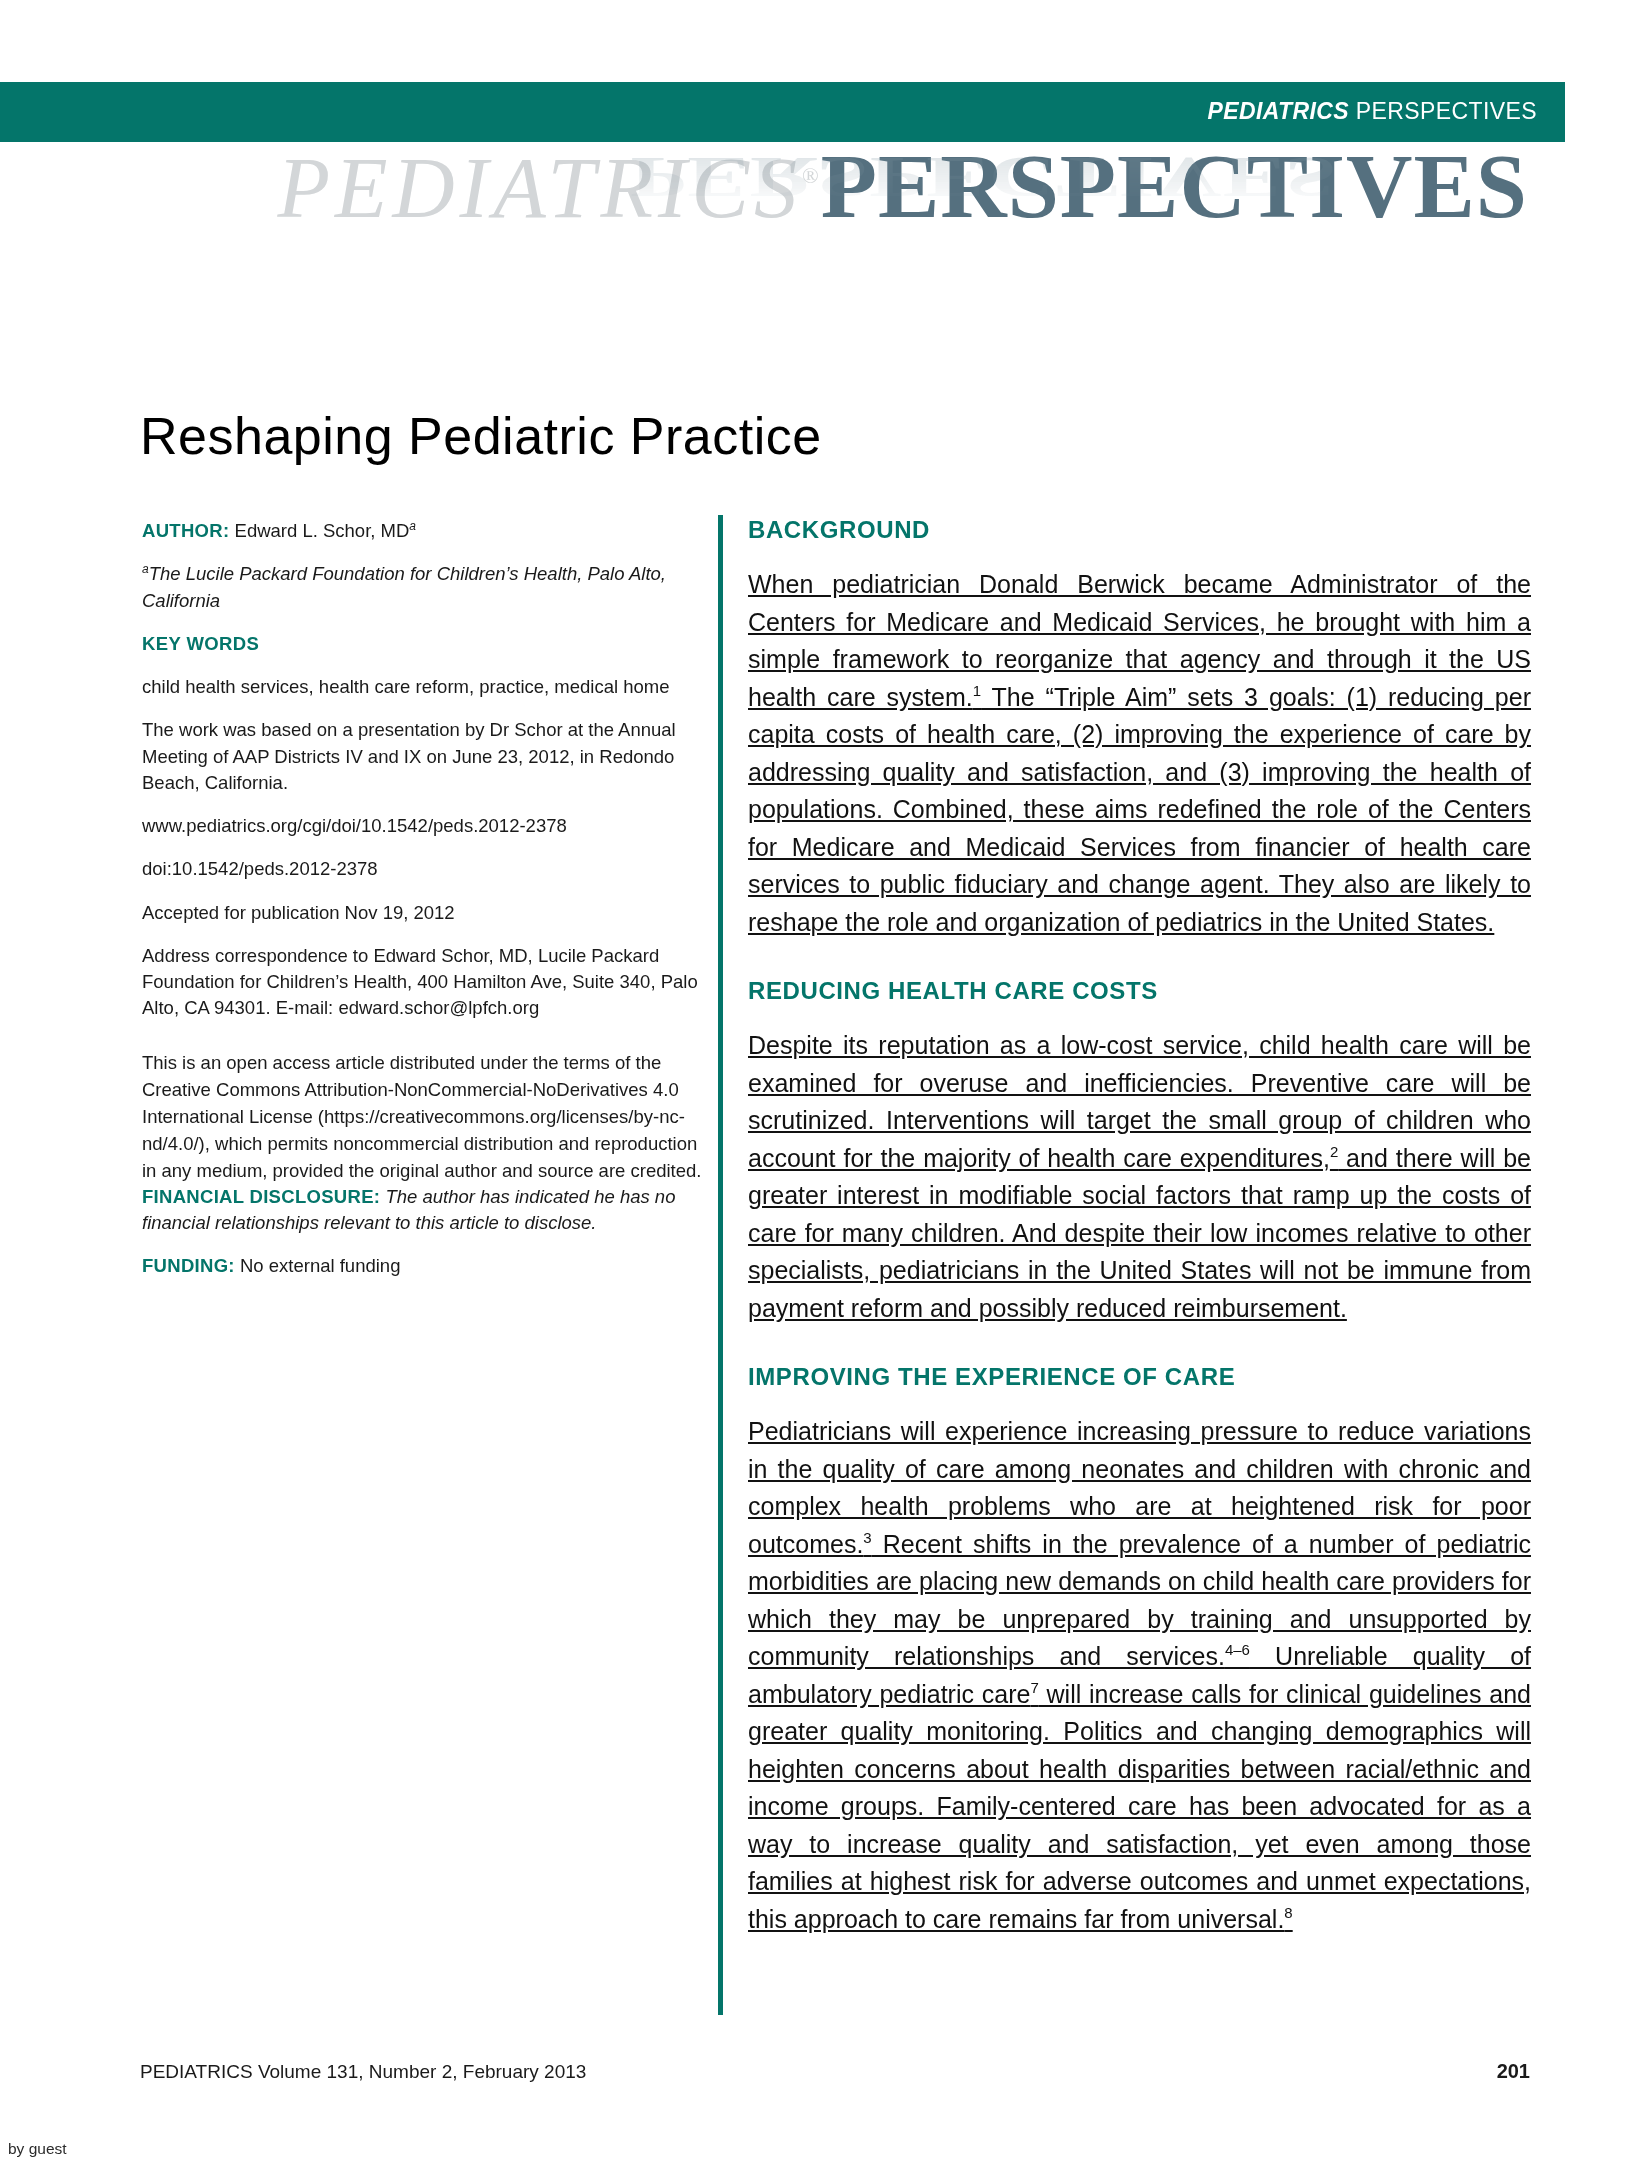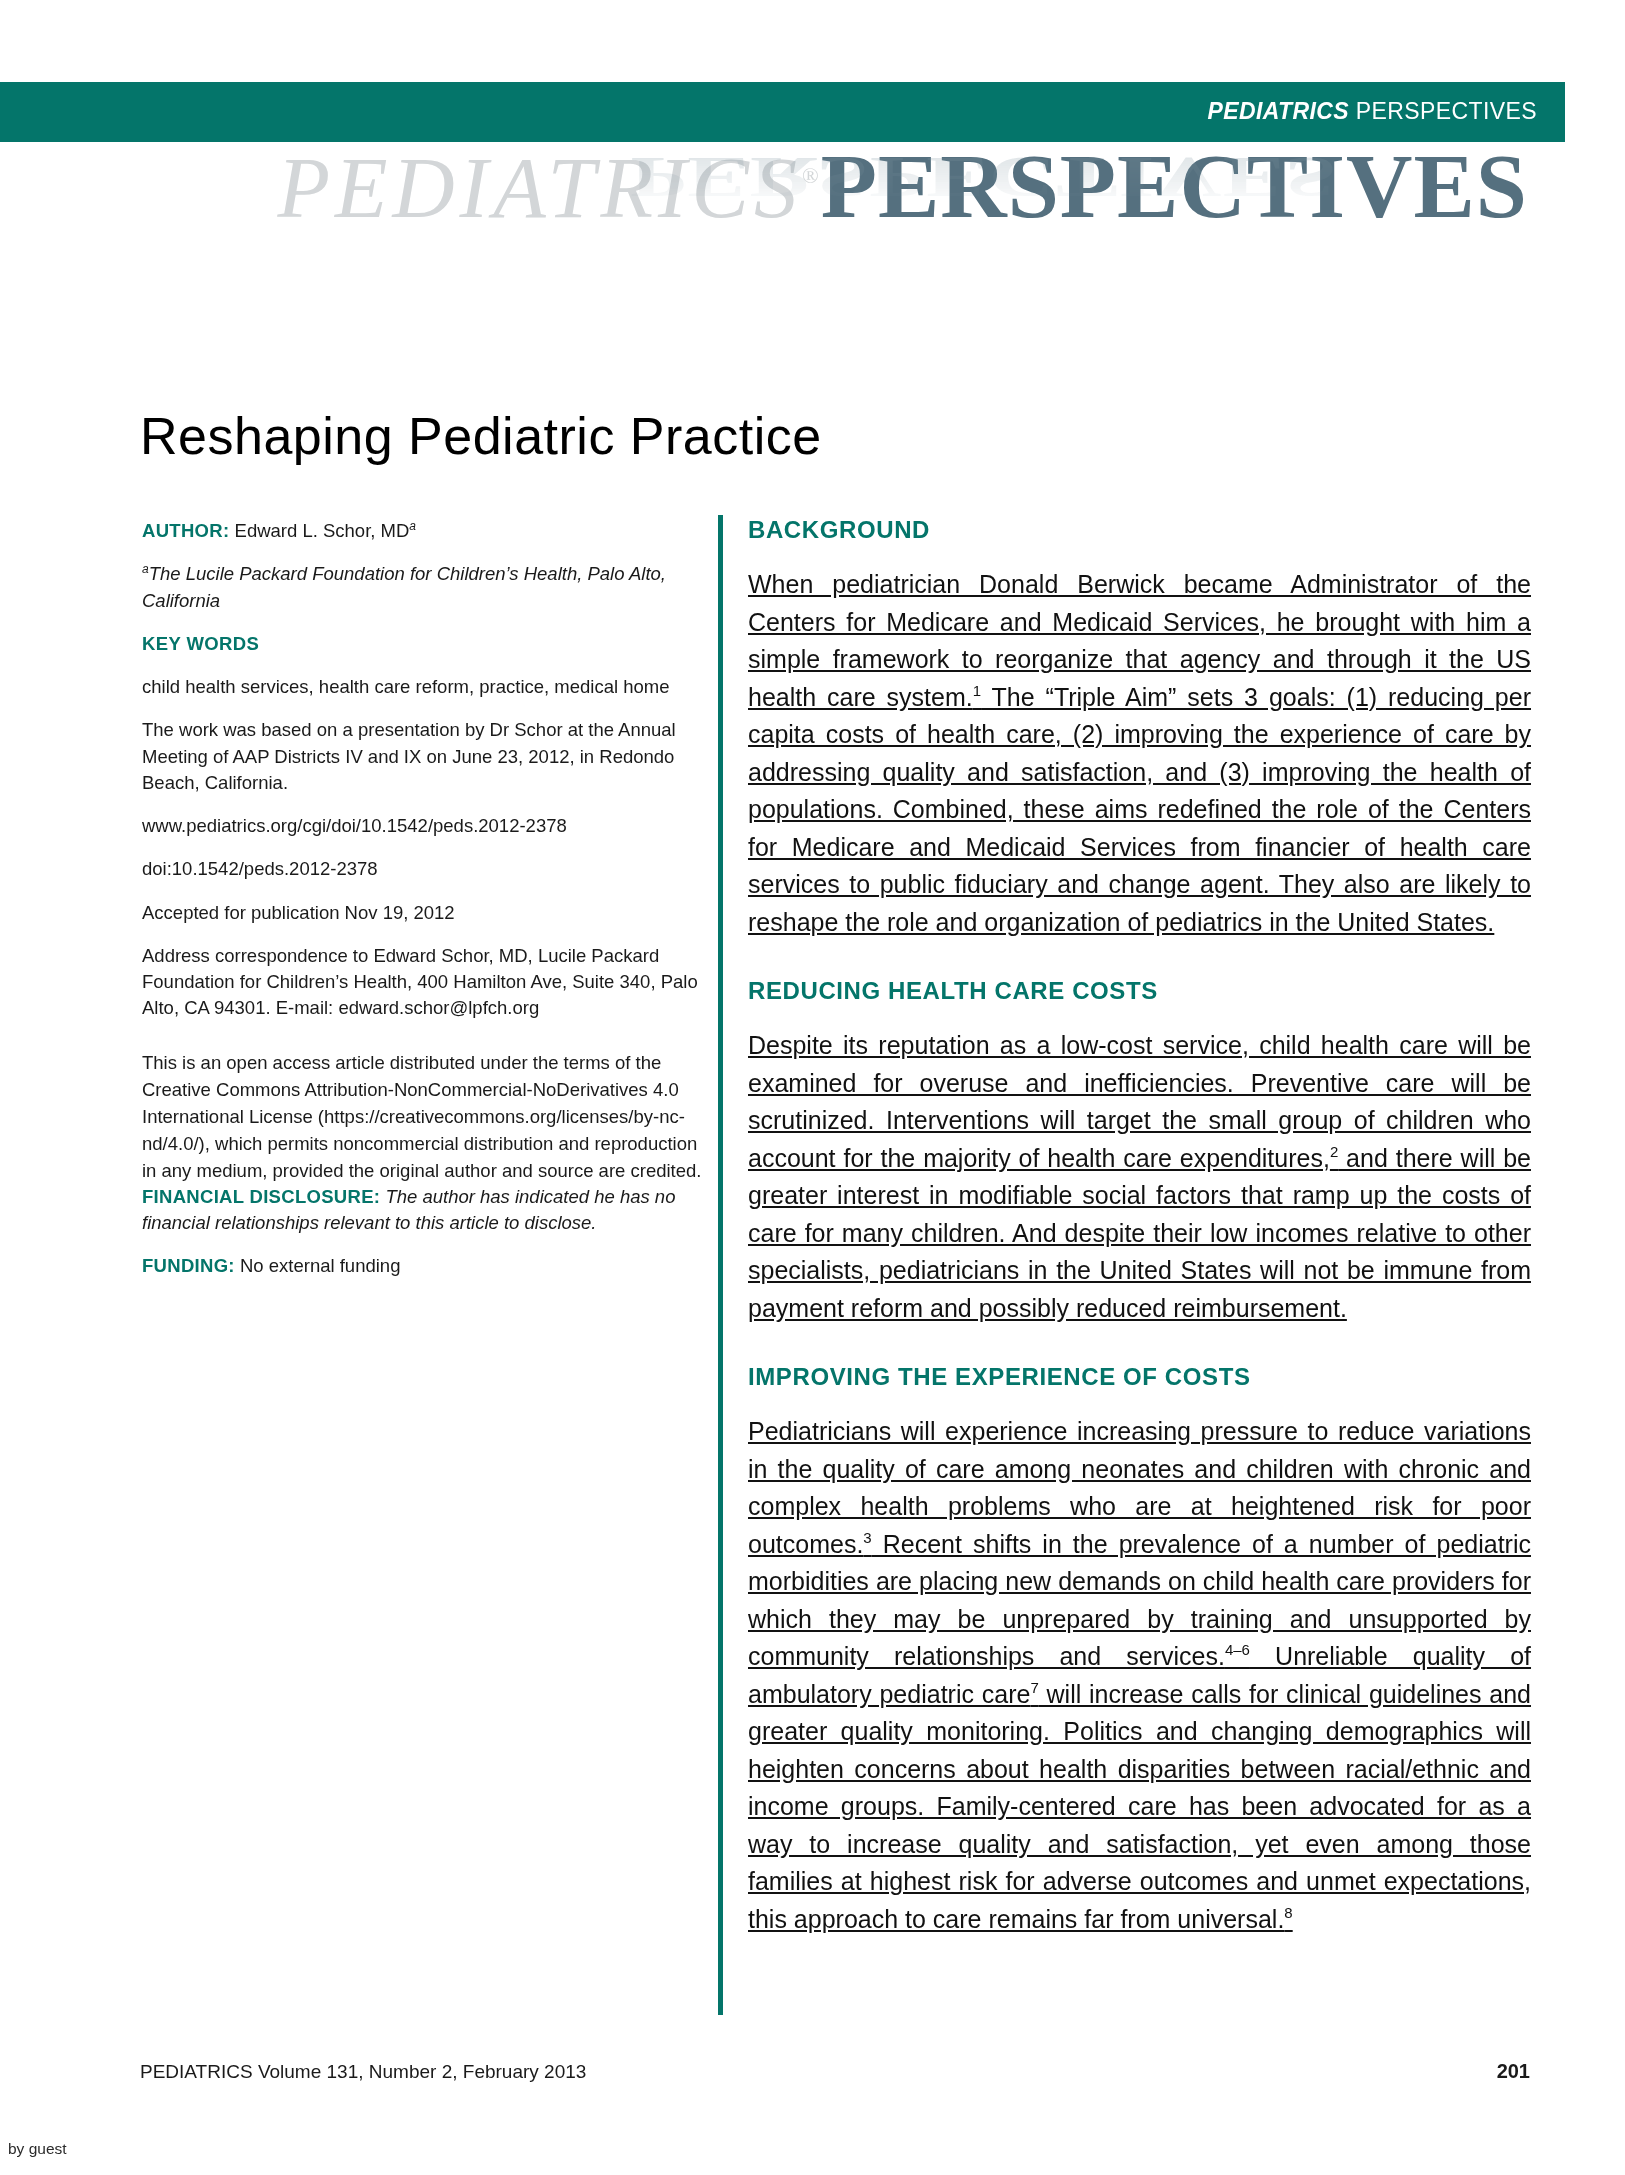--- a/index.html
+++ b/index.html
@@ -279,21 +279,21 @@
 </div>
 
 <div class="main-col">
 
   <h2 class="sec-head">BACKGROUND</h2>
   <p class="body-para"><span>When pediatrician Donald Berwick became Administrator of the Centers for Medicare and Medicaid Services, he brought with him a simple framework to reorganize that agency and through it the US health care system.</span><sup>1</sup><span> The “Triple Aim” sets 3 goals: (1) reducing per capita costs of health care, (2) improving the experience of care by addressing quality and satisfaction, and (3) improving the health of populations. Combined, these aims redefined the role of the Centers for Medicare and Medicaid Services from financier of health care services to public fiduciary and change agent. They also are likely to reshape the role and organization of pediatrics in the United States.</span></p>
 
   <h2 class="sec-head spaced">REDUCING HEALTH CARE COSTS</h2>
   <p class="body-para"><span>Despite its reputation as a low-cost service, child health care will be examined for overuse and inefficiencies. Preventive care will be scrutinized. Interventions will target the small group of children who account for the majority of health care expenditures,</span><sup>2</sup><span> and there will be greater interest in modifiable social factors that ramp up the costs of care for many children. And despite their low incomes relative to other specialists, pediatricians in the United States will not be immune from payment reform and possibly reduced reimbursement.</span></p>
 
-  <h2 class="sec-head spaced">IMPROVING THE EXPERIENCE OF COSTS</h2>
+  <h2 class="sec-head spaced">IMPROVING THE EXPERIENCE OF CARE</h2>
   <p class="body-para"><span>Pediatricians will experience increasing pressure to reduce variations in the quality of care among neonates and children with chronic and complex health problems who are at heightened risk for poor outcomes.</span><sup>3</sup><span> Recent shifts in the prevalence of a number of pediatric morbidities are placing new demands on child health care providers for which they may be unprepared by training and unsupported by community relationships and services.</span><sup>4–6</sup><span> Unreliable quality of ambulatory pediatric care</span><sup>7</sup><span> will increase calls for clinical guidelines and greater quality monitoring. Politics and changing demographics will heighten concerns about health disparities between racial/ethnic and income groups. Family-centered care has been advocated for as a way to increase quality and satisfaction, yet even among those families at highest risk for adverse outcomes and unmet expectations, this approach to care remains far from universal.</span><sup>8</sup></p>
 
 </div>
 
 <div class="page-footer">
   <span>PEDIATRICS Volume 131, Number 2, February 2013</span>
   <span class="folio-num">201</span>
 </div>
 
 <div class="download-note">

